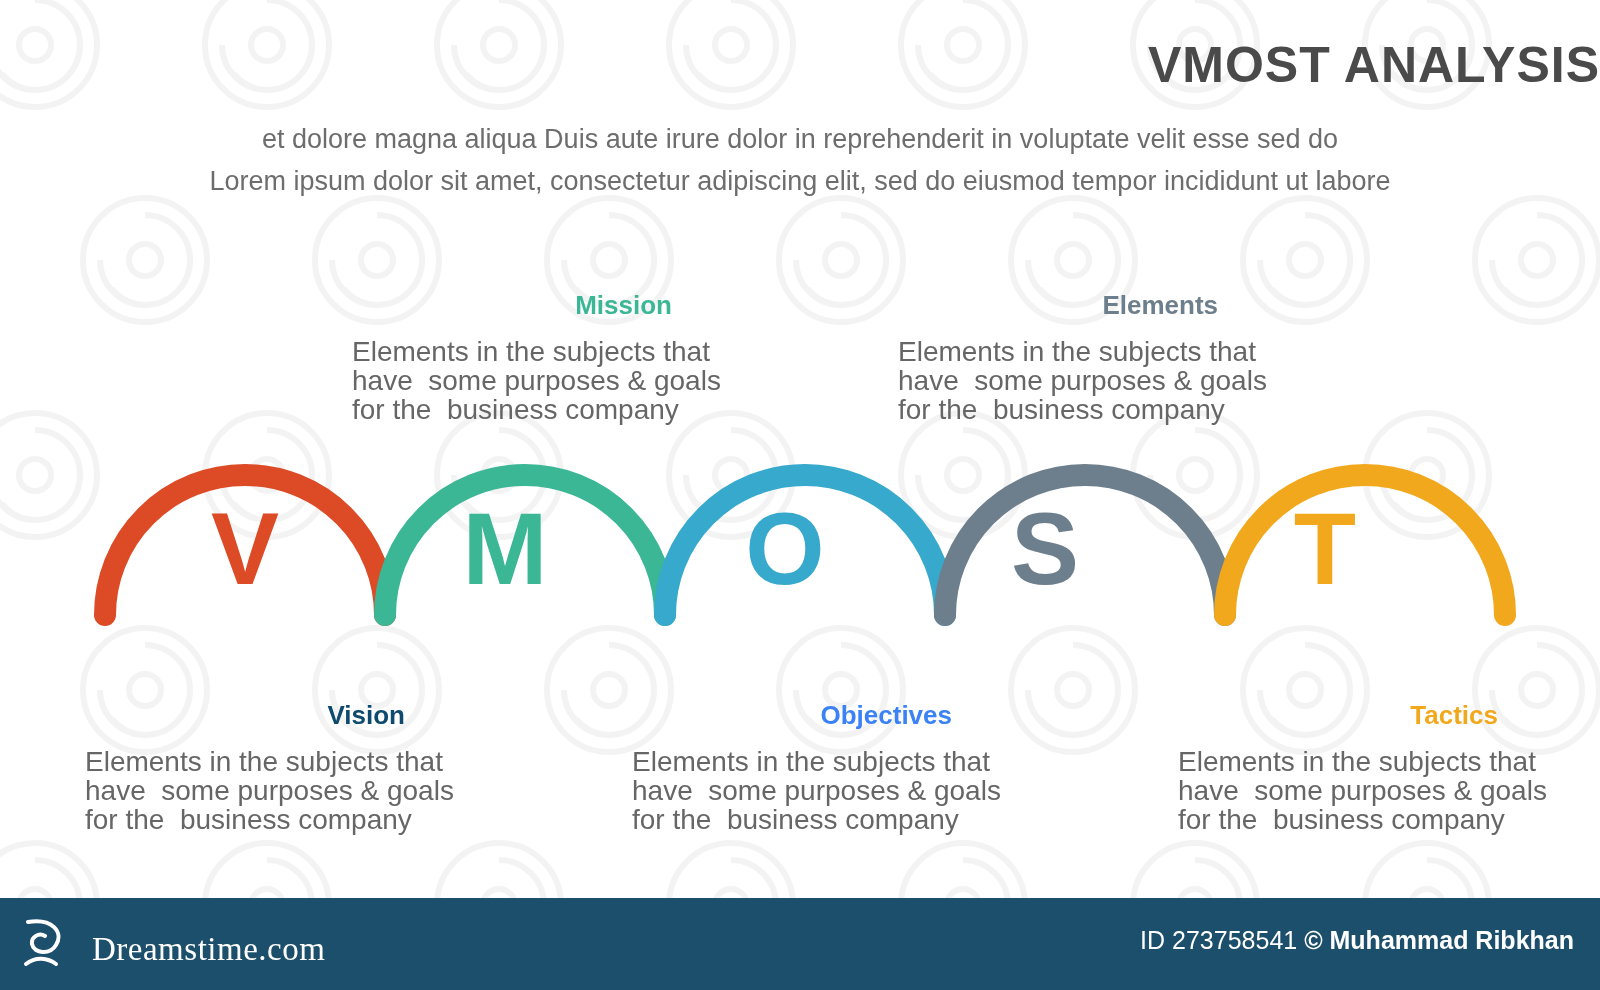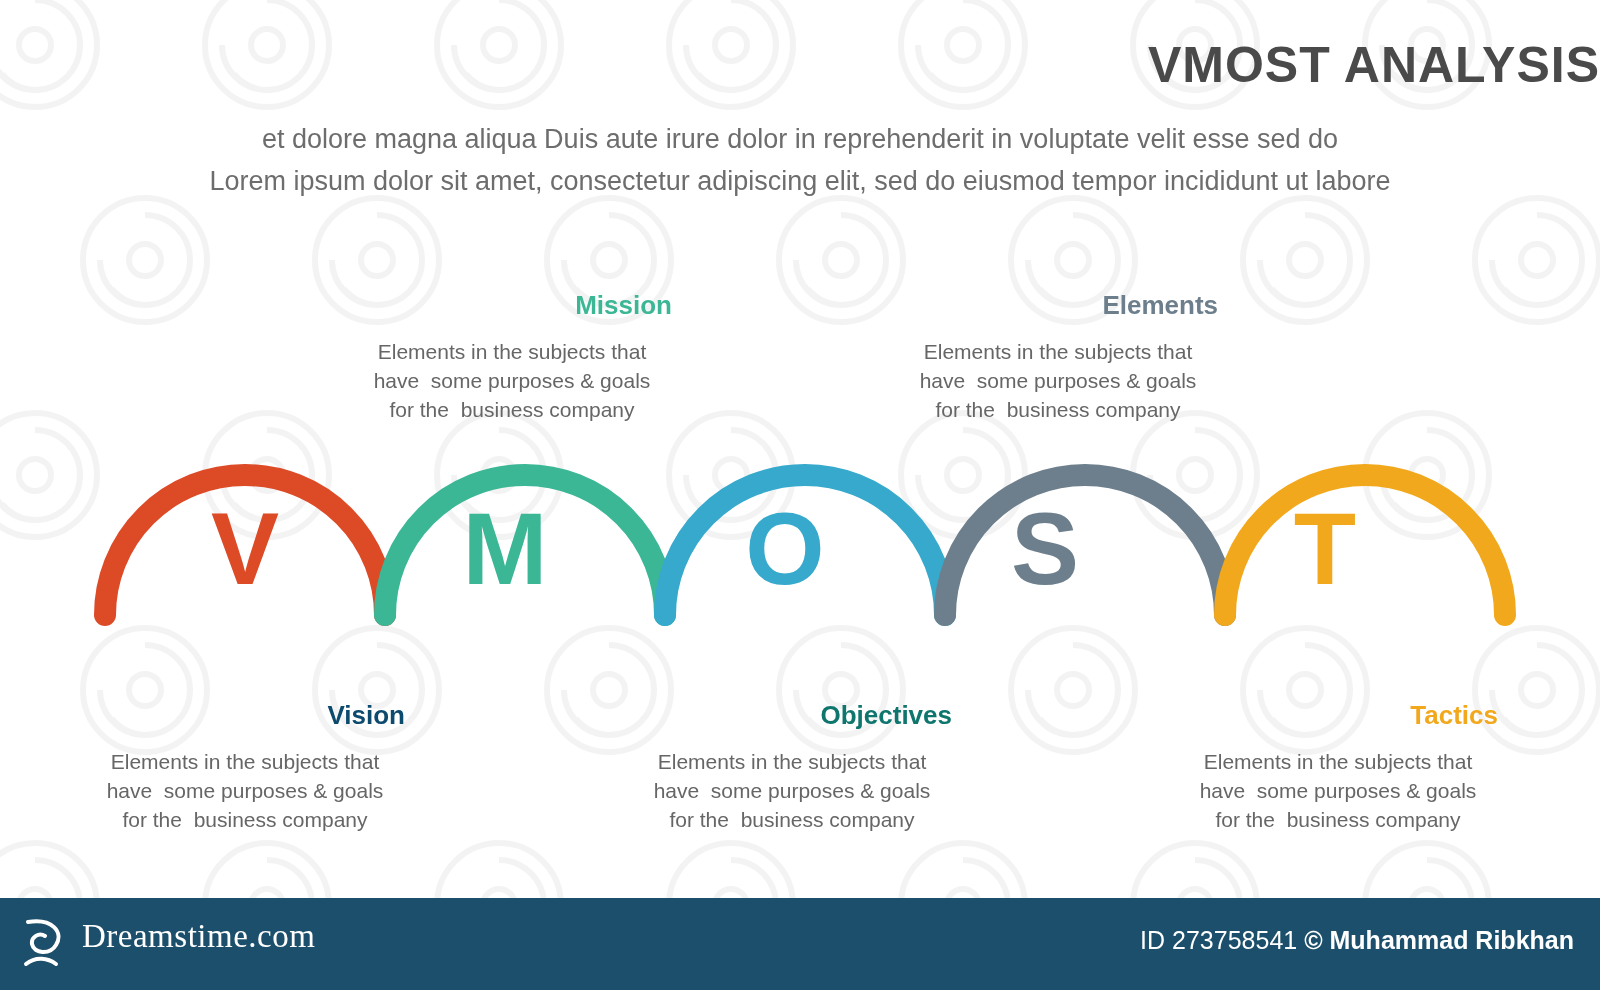--- a/index.html
+++ b/index.html
@@ -103,21 +103,21 @@
     width: 320px;
     z-index: 3;
   }
   .block .heading {
     font-size: 26px;
     font-weight: bold;
     text-align: right;
     margin-bottom: 16px;
   }
   .block .desc {
-    font-size: 21px;
+    font-size: 28px;
     line-height: 29px;
     color: #666666;
     text-align: center;
   }
   .block .desc div { white-space: pre; }
 
   
   .footer {
     position: absolute;
     left: 0;
@@ -125,22 +125,22 @@
     width: 1600px;
     height: 92px;
     background: #1b4f6b;
     z-index: 5;
   }
   .dreamstime {
     position: absolute;
     left: 22px;
     top: 20px;
     display: flex;
-    align-items: flex-start;
-    gap: 16px;
+    align-items: flex-end;
+    gap: 26px;
   }
   .ds-logo { width: 44px; height: 50px; }
   .ds-text {
     font-size: 33px;
     color: #ffffff;
     font-family: "Liberation Serif", serif;
     letter-spacing: 0.5px;
   }
   .credit {
     position: absolute;
@@ -521,21 +521,21 @@
   <div class="block" id="block-vision" style="left: 85px; top: 700px;">
     <div class="heading" style="color: #0c4a6e;">Vision</div>
     <div class="desc">
       <div>Elements in the subjects that</div>
       <div>have  some purposes &amp; goals</div>
       <div>for the  business company</div>
     </div>
   </div>
 
   <div class="block" id="block-objectives" style="left: 632px; top: 700px;">
-    <div class="heading" style="color: #0f766e;">Objectives</div>
+    <div class="heading" style="color: #3b82f6;">Objectives</div>
     <div class="desc">
       <div>Elements in the subjects that</div>
       <div>have  some purposes &amp; goals</div>
       <div>for the  business company</div>
     </div>
   </div>
 
   <div class="block" id="block-tactics" style="left: 1178px; top: 700px;">
     <div class="heading" style="color: rgb(242, 168, 28);">Tactics</div>
     <div class="desc">

